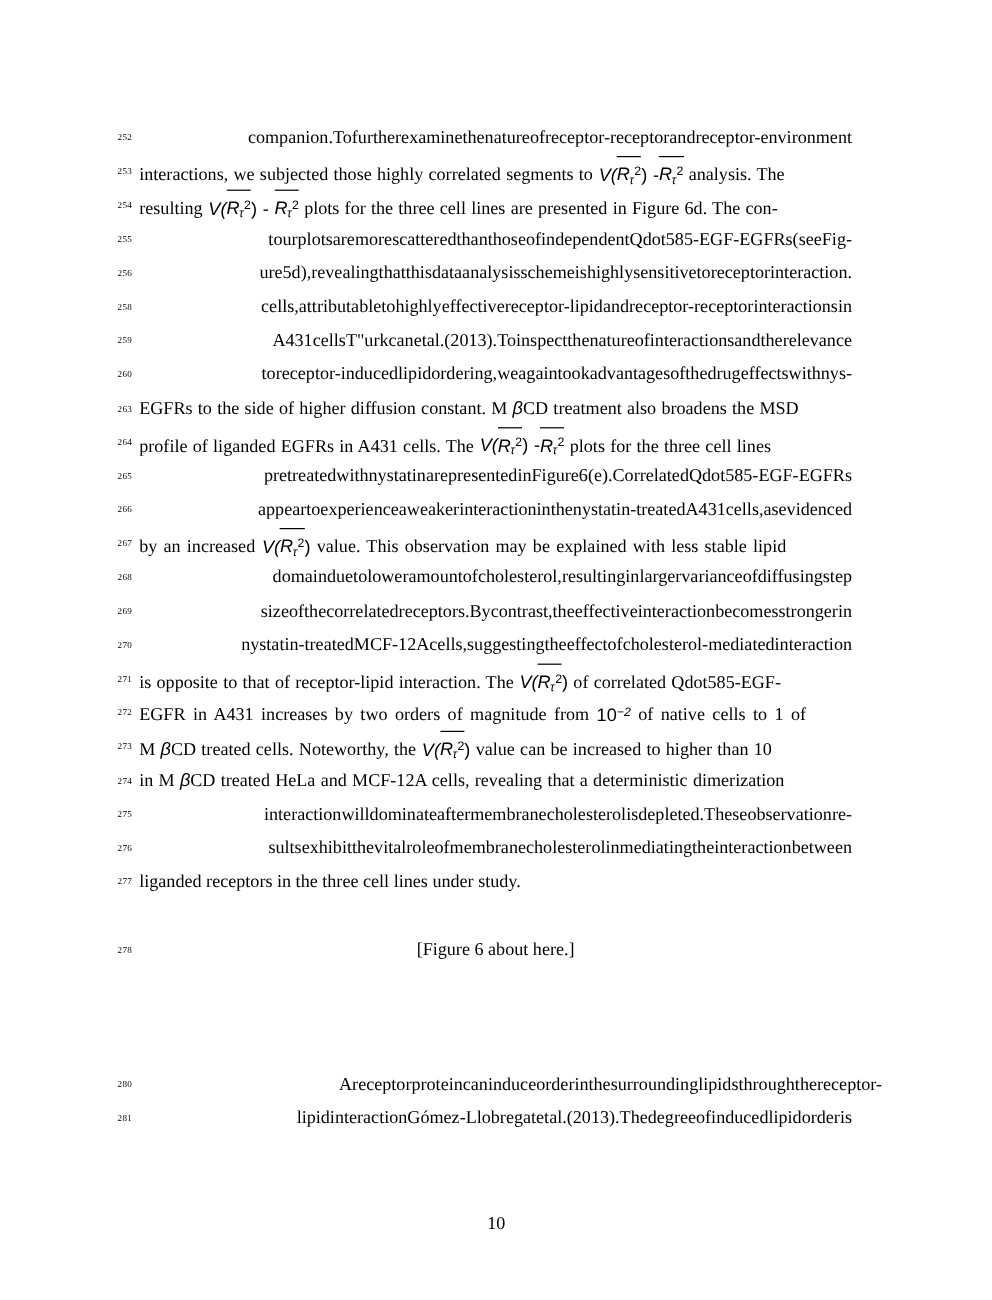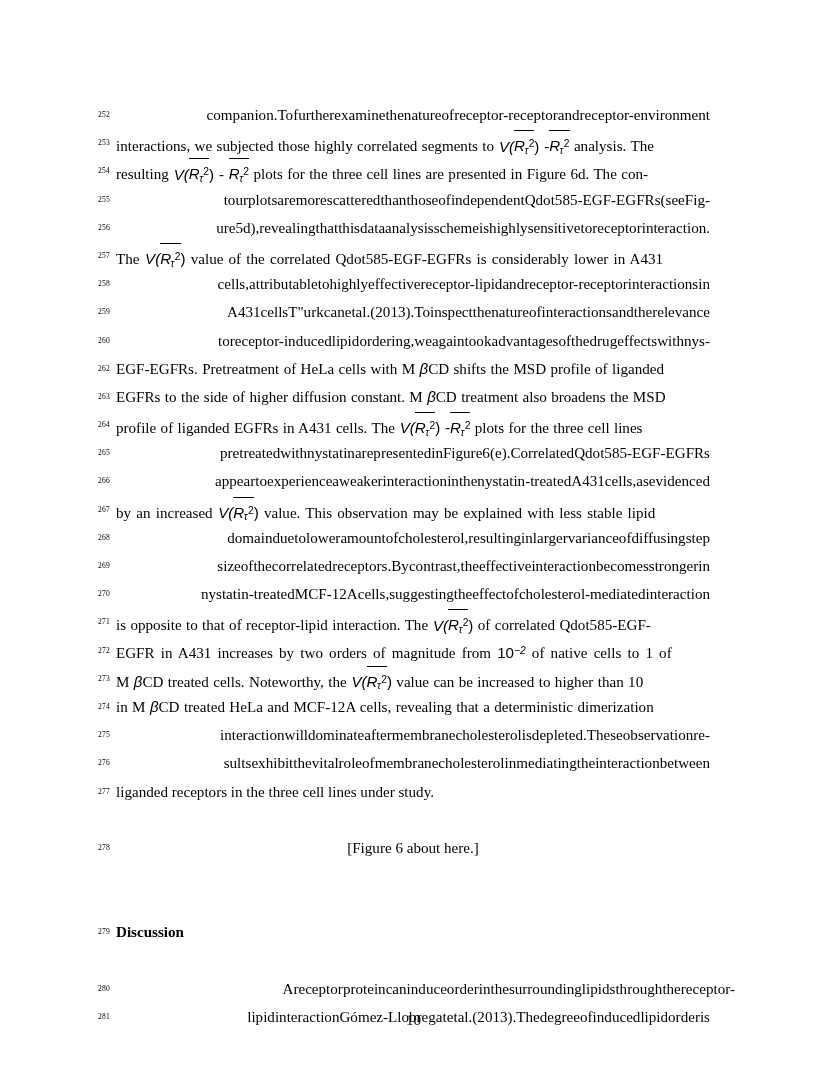--- a/index.html
+++ b/index.html
@@ -197,24 +197,20 @@
         <span>scheme</span>
         <span>is</span>
         <span>highly</span>
         <span>sensitive</span>
         <span>to</span>
         <span>receptor</span>
         <span>interaction.</span>
       </span>
     </div>
 
-    <div class="line">
-      <span class="lineno">257</span>
-      <span class="ltext ws2"><span>The</span><span class="math"> <span>V(</span><span class="ovl"><span>R</span><sub class="tau">τ</sub><sup class="sq">2</sup></span><span class="up">)</span></span> <span>value of the correlated Qdot585-EGF-EGFRs is considerably lower in A431</span></span>
-    </div>
 
     <div class="line">
       <span class="lineno">258</span>
       <span class="ltext just">
         <span>cells,</span>
         <span>attributable</span>
         <span>to</span>
         <span>highly</span>
         <span>effective</span>
         <span>receptor-lipid</span>
@@ -260,24 +256,20 @@
         <span>of</span>
         <span>the</span>
         <span>drug</span>
         <span>effects</span>
         <span>with</span>
         <span>nys-</span>
       </span>
     </div>
 
 
-    <div class="line">
-      <span class="lineno">262</span>
-      <span class="ltext ws1"><span>EGF-EGFRs. Pretreatment of HeLa cells with M</span> <span class="math beta">β</span><span>CD shifts the MSD profile of liganded</span></span>
-    </div>
 
     <div class="line">
       <span class="lineno">263</span>
       <span class="ltext ws1"><span>EGFRs to the side of higher diffusion constant. M</span> <span class="math beta">β</span><span>CD treatment also broadens the MSD</span></span>
     </div>
 
     <div class="line">
       <span class="lineno">264</span>
       <span class="ltext ws1"><span>profile of liganded EGFRs in A431 cells. The</span><span class="math"> <span>V(</span><span class="ovl"><span>R</span><sub class="tau">τ</sub><sup class="sq">2</sup></span><span class="up">)</span> <span class="up">-</span><span class="ovl"><span>R</span><sub class="tau">τ</sub><sup class="sq">2</sup></span></span> <span>plots for the three cell lines</span></span>
     </div>
@@ -440,24 +432,20 @@
     <div class="blank"></div>
 
     <div class="line">
       <span class="lineno">278</span>
       <span class="ltext centered">[Figure 6 about here.]</span>
     </div>
 
     <div class="blank"></div>
     <div class="blank"></div>
 
-    <div class="line">
-      <span class="lineno">279</span>
-      <span class="ltext heading">Discussion</span>
-    </div>
 
     <div class="blank"></div>
 
     <div class="line">
       <span class="lineno">280</span>
       <span class="ltext just indent">
         <span>A</span>
         <span>receptor</span>
         <span>protein</span>
         <span>can</span>

